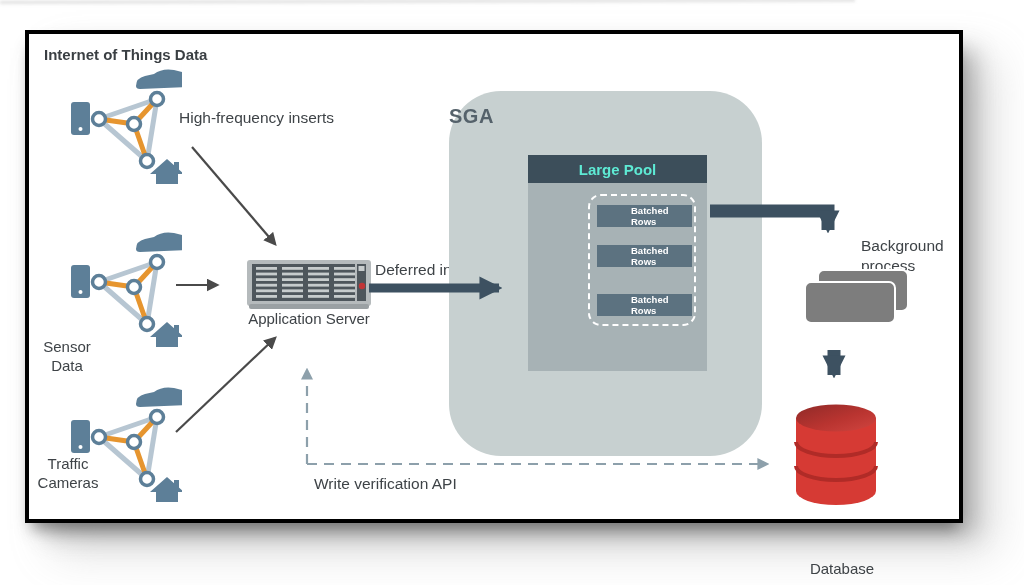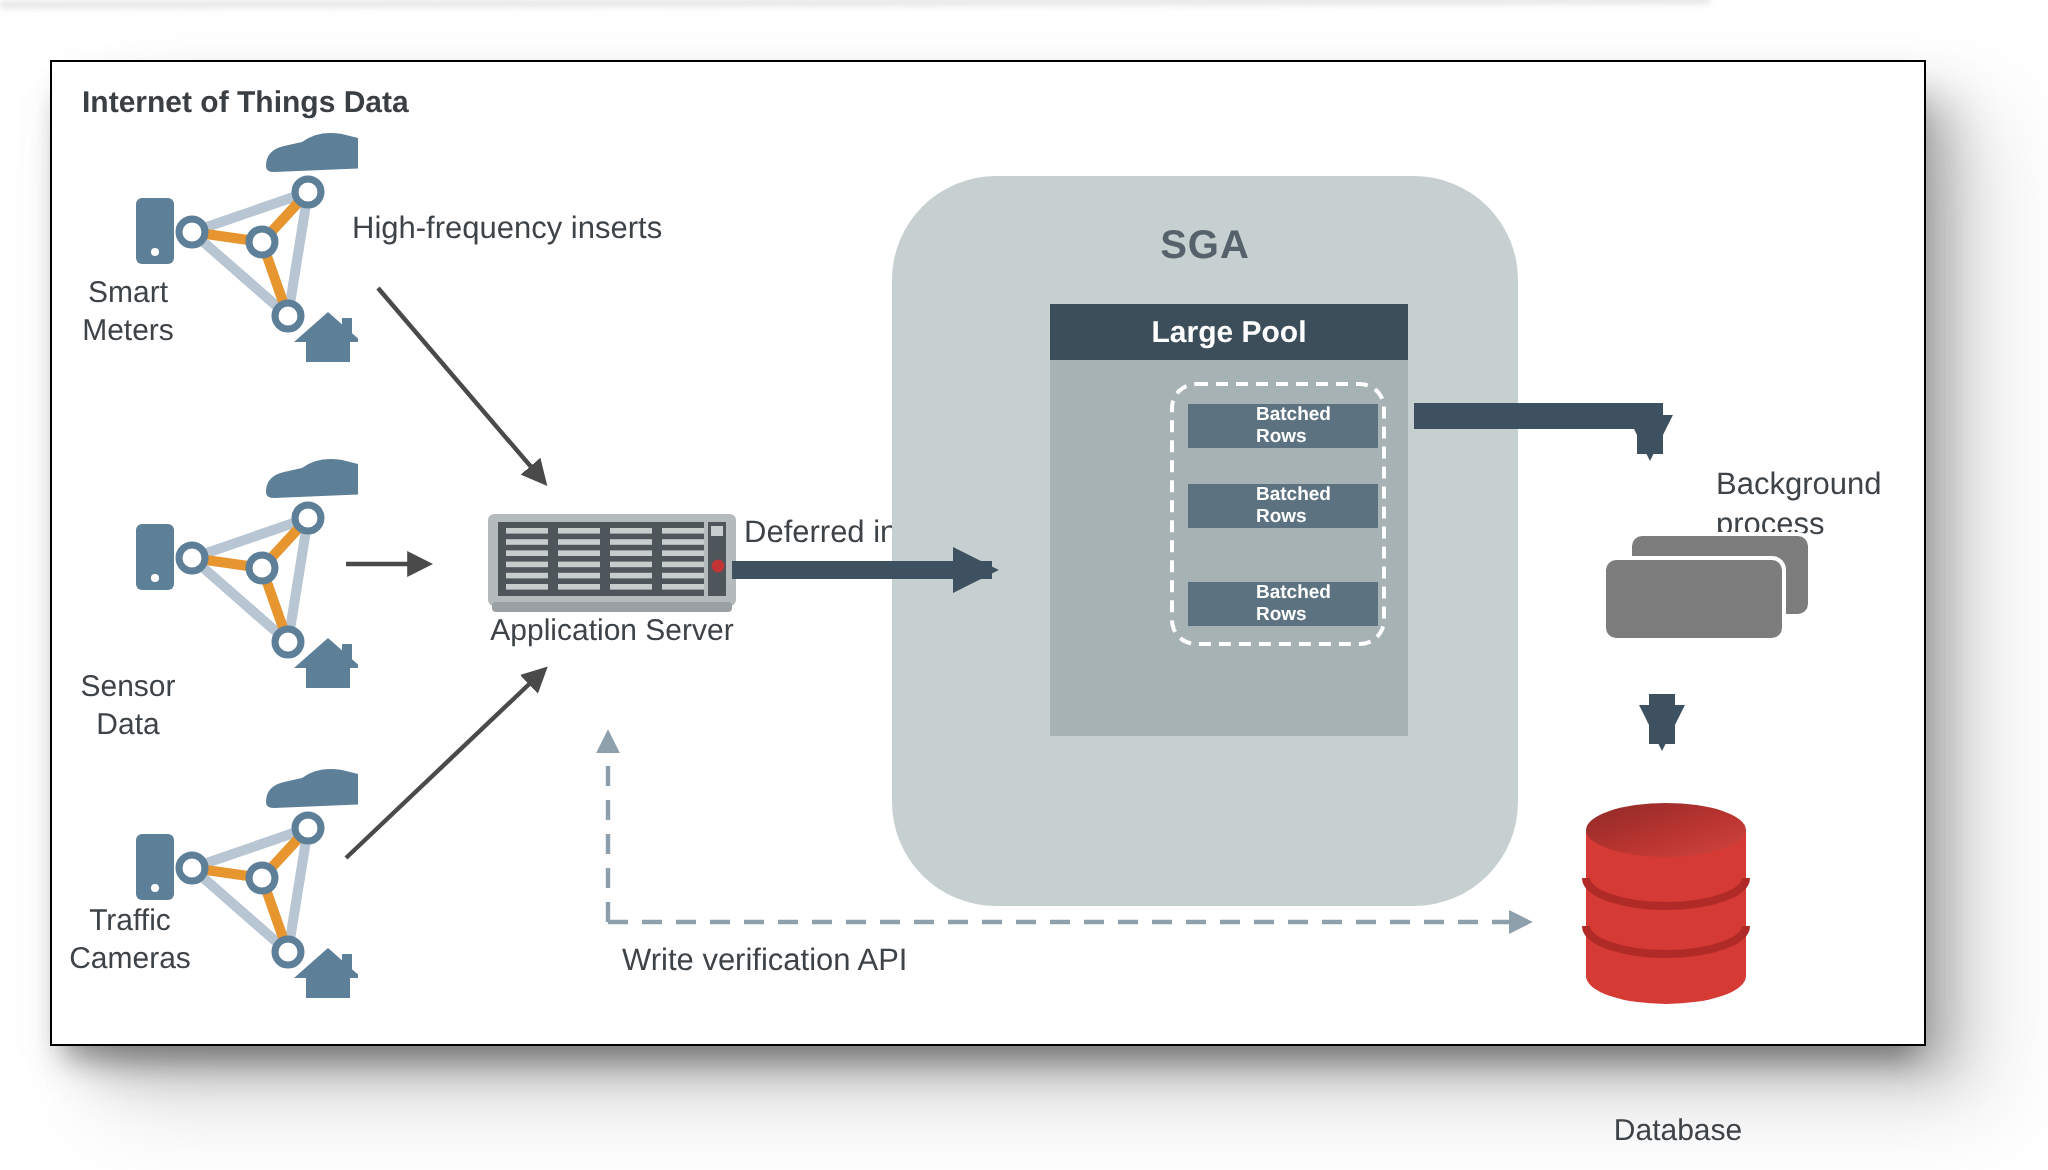--- a/index.html
+++ b/index.html
@@ -6,37 +6,37 @@
   html,body { width:1024px; height:585px; background:#fff; overflow:hidden;
               font-family:"Liberation Sans", sans-serif; }
   .stage { position:relative; width:1024px; height:585px; }
 
   
   .top-band { position:absolute; left:0; top:9; width:855px; height:4px;
     background:linear-gradient(180deg, rgba(150,150,150,.45), rgba(225,225,225,0));
     filter:blur(1.5px); transform:rotate(-0.15deg); }
 
   .frame { position:absolute; left:25px; top:30px; width:938px; height:493px;
-    background:#fff; border:1px solid #000000;
+    background:#fff; border:4px solid #000000;
     box-shadow: 0 12px 14px -6px rgba(70,70,70,.55),
                 16px 16px 22px -4px rgba(110,110,110,.45),
                 30px 28px 42px rgba(150,150,150,.32); }
 
   .abs { position:absolute; }
   .lbl { color:#3e4347; font-size:15px; line-height:19px; }
   .lbl-c { text-align:center; }
   .title { font-weight:bold; font-size:15px; color:#3a3f43; }
 
   
   .sga { left:420px; top:57px; width:313px; height:365px; background:#c7d0d0;
          border-radius:52px; }
-  .sga-title { width:100%; text-align:center; padding-top:24px; font-size:20px;
+  .sga-title { width:100%; padding-top:14px; font-size:20px;
                font-weight:bold; color:#55626b; letter-spacing:.5px; }
   .pool { left:499px; top:121px; width:179px; height:216px; }
-  .pool-header { height:28px; background:#3c4e5a; color:#ffffff; font-weight:bold;
+  .pool-header { height:28px; background:#3c4e5a; color:#5eead4; font-weight:bold;
                  font-size:15px; display:flex; align-items:center; justify-content:center; }
   .pool-body { height:188px; background:#a7b2b5; }
   .batch-zone { left:559px; top:160px; width:108px; height:132px;
                 border:2px dashed #fff; border-radius:13px; }
   .batch { left:568px; width:95px; height:22px; background:#5c7280; color:#fff;
            font-size:9.5px; font-weight:bold; display:flex; align-items:center;
            justify-content:center;padding-left:34px; }
   .b1{top:171px;} .b2{top:211px;} .b3{top:260px;}
 
   
@@ -90,21 +90,20 @@
           </g>
         </symbol>
       </defs>
     </svg>
 
     <div class="abs title" style="left:15px; top:12px;">Internet of Things Data</div>
 
     <svg class="abs" style="left:33px; top:35px;" width="120" height="115">
         <use href="#iot-cluster"></use>
       </svg>
-    <div class="abs lbl lbl-c" style="left:2px; top:106px; width:72px;">Smart Meters</div>
 
     <svg class="abs" style="left:33px; top:198px;" width="120" height="115">
         <use href="#iot-cluster"></use>
       </svg>
     <div class="abs lbl lbl-c" style="left:2px; top:268px; width:72px;margin-top:35px;">Sensor Data</div>
 
     <svg class="abs" style="left:33px; top:353px;" width="120" height="115">
         <use href="#iot-cluster"></use>
       </svg>
     <div class="abs lbl lbl-c" style="left:0px; top:420px; width:78px;">Traffic Cameras</div>

